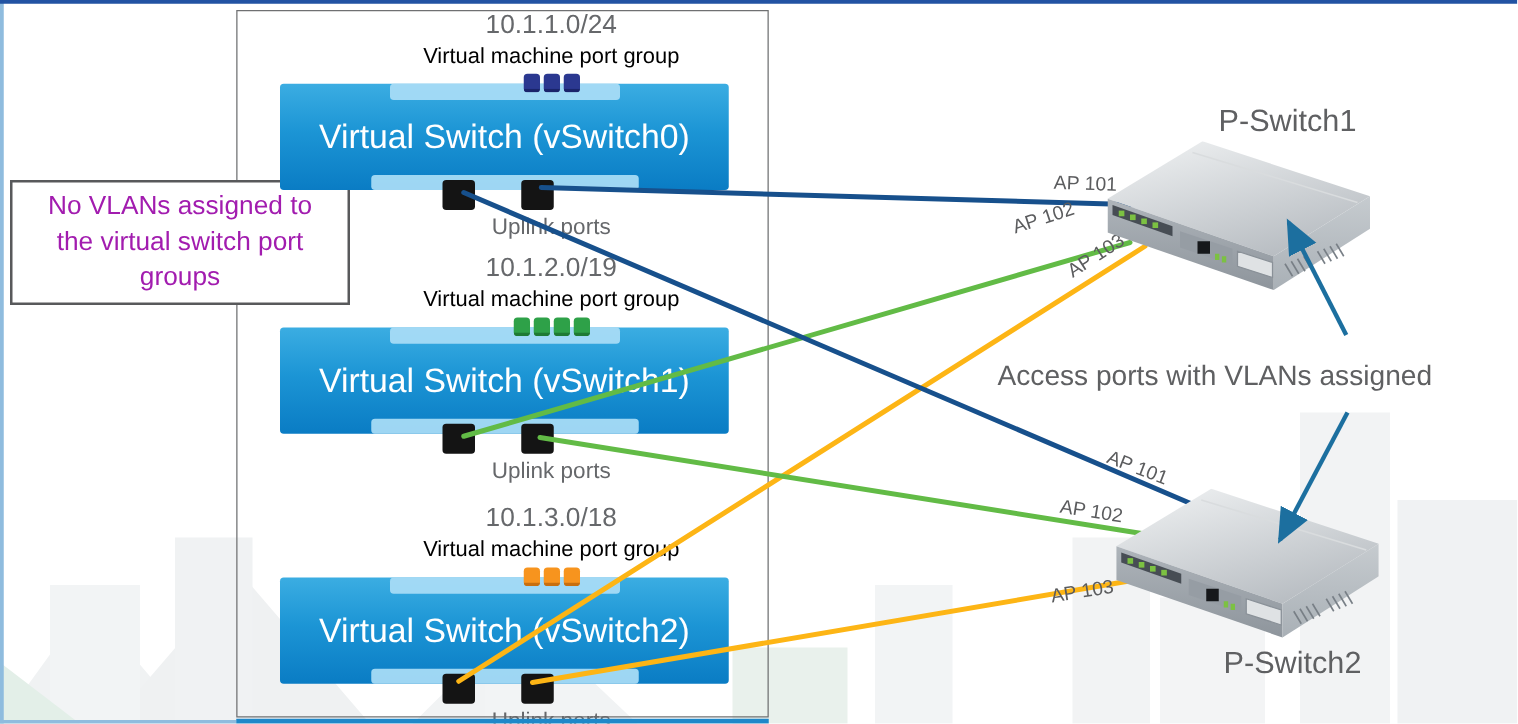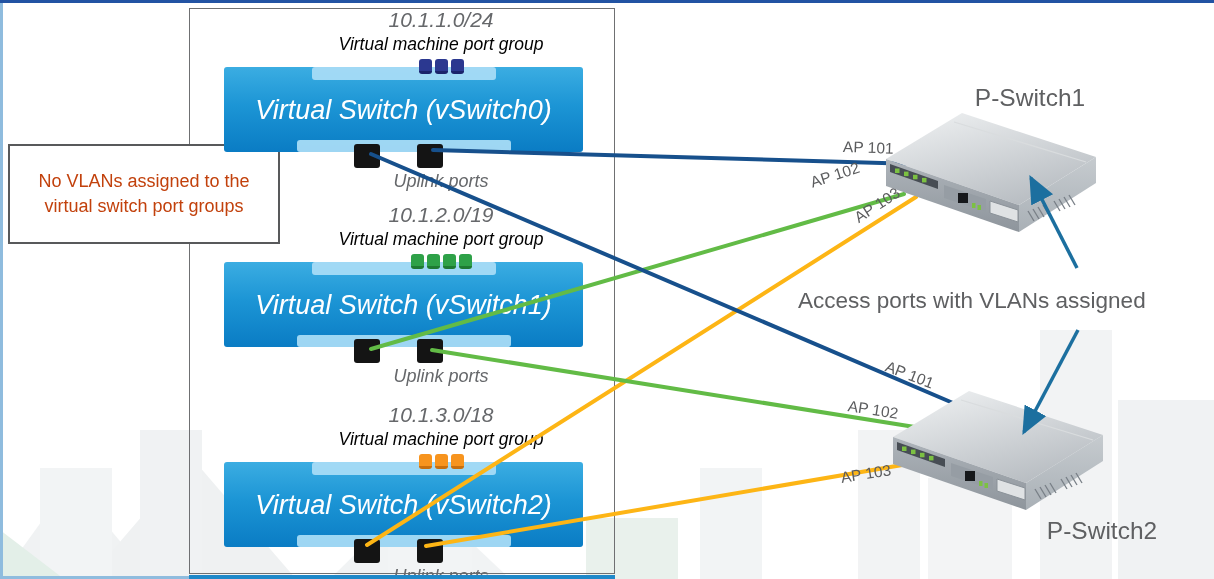--- a/index.html
+++ b/index.html
@@ -14,24 +14,24 @@
   .left-edge{left:0;top:2px;width:3px;height:577px;background:#8FBCDE;z-index:2;}
   .bottom-bar{left:189px;top:575px;width:426px;height:4px;background:#1E88C9;z-index:8;}
   .bottom-left-edge{left:0;top:576px;width:189px;height:3px;background:#8FBCDE;z-index:2;}
   .outer-rect{left:189px;top:8px;width:426px;height:566px;border:1.5px solid #6F7072;
               box-sizing:border-box;background:transparent;z-index:2;}
 
   
   .notebox{left:8px;top:144px;width:272px;height:100px;background:#fff;border:2px solid #58595B;
            box-sizing:border-box;display:flex;align-items:center;justify-content:center;
            text-align:center;z-index:3;}
-  .notebox span{font-size:18px;line-height:1.38;color:#c2410c;padding:0 14px;}
-
-  
-  .vsw{position:absolute;left:224px;width:434px;height:206px;z-index:3;font-style:italic;}
+  .notebox span{font-size:21px;line-height:1.38;color:#a21caf;padding:0 14px;}
+
+  
+  .vsw{position:absolute;left:224px;width:434px;height:206px;z-index:3;}
   .vsw .subnet{position:absolute;top:0;left:0;width:100%;text-align:center;
                font-size:21px;color:#66686B;}
   .vsw .pg-label{position:absolute;top:26px;left:0;width:100%;text-align:center;
                  font-size:17.5px;color:#000000;}
   .vsw .vm-ports{position:absolute;top:51px;left:0;width:100%;text-align:center;
                  height:15px;line-height:0;z-index:4;}
   .vmport{display:inline-block;width:13px;height:15px;margin:0 1.5px;border-radius:3px;
           border-bottom:3px solid #000;box-sizing:border-box;}
   .vsw .vbox{position:absolute;top:59px;left:0;width:359px;height:85px;border-radius:3px;
              background:linear-gradient(180deg,#3BADE2 0%,#1C95D5 45%,#0A7CC4 100%);}
@@ -42,21 +42,21 @@
           text-align:center;color:#ffffff;font-size:27px;}
   .uport{position:absolute;top:136px;width:26px;height:24px;background:#141414;
          border-radius:3px;z-index:4;}
   .uport-l{left:130px;} .uport-r{left:193px;}
   .ulabel{position:absolute;top:163px;left:0;width:100%;text-align:center;
           font-size:18px;color:#66686B;}
 
   
   .accessnote{left:798px;top:288px;white-space:nowrap;font-size:22.5px;color:#5F6062;z-index:4;}
   .pswlabel{font-size:24.5px;color:#5F6062;z-index:6;text-align:center;width:180px;}
-  #psw1-label{left:940px;top:84px;} #psw2-label{left:1012px;top:517px;}
+  #psw1-label{left:940px;top:84px;} #psw2-label{left:944px;top:517px;}
   .psw-img{position:absolute;width:210px;height:122px;z-index:6;}
   #psw1-img{left:886px;top:113px;} #psw2-img{left:893px;top:391px;}
 
   .ap-label{position:absolute;font-size:15.5px;color:#5B5C5E;white-space:nowrap;
             z-index:6;transform-origin:left center;}
   #ap-l0{left:843px;top:138px;transform:rotate(2deg);}
   #ap-l1{left:811px;top:174px;transform:rotate(-18deg);}
   #ap-l2{left:856px;top:210px;transform:rotate(-33deg);}
   #ap-l3{left:886px;top:357px;transform:rotate(21deg);}
   #ap-l4{left:848px;top:397px;transform:rotate(9deg);}

